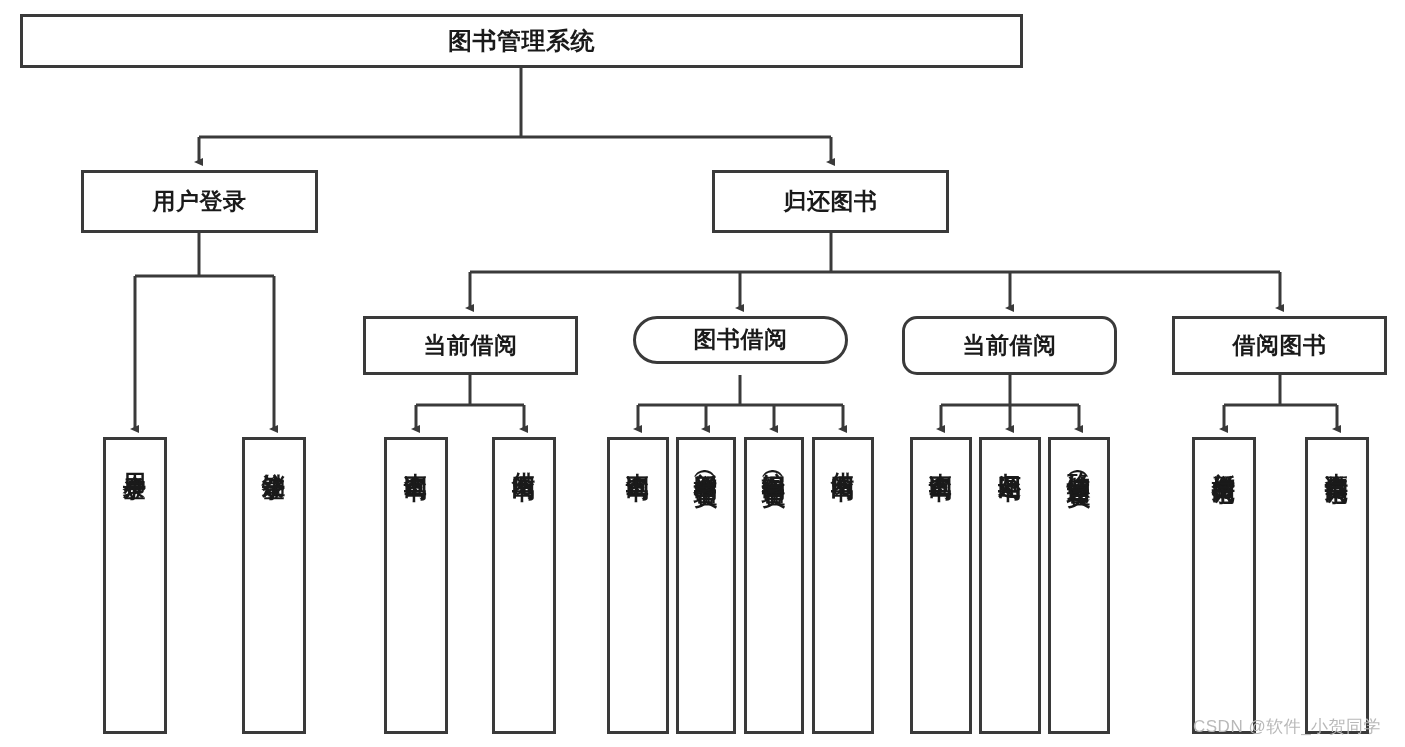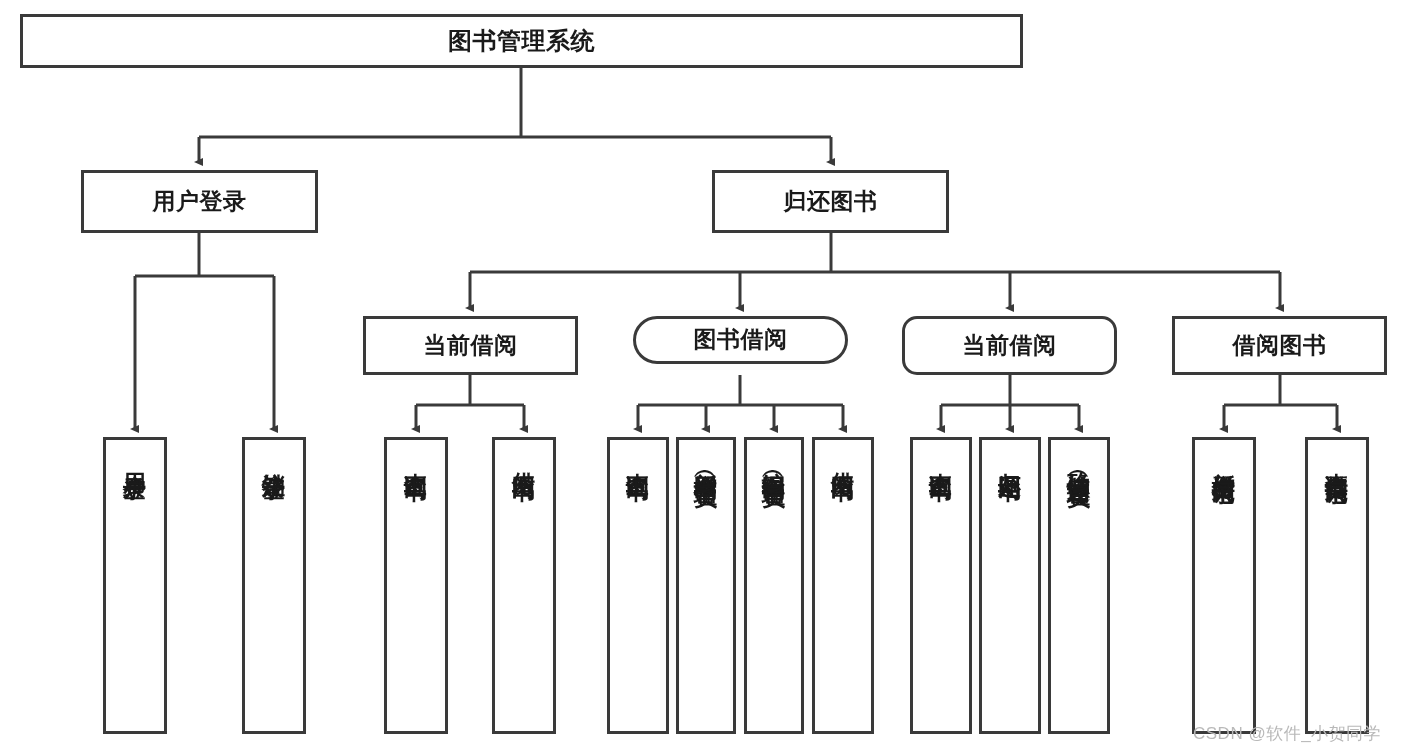--- a/index.html
+++ b/index.html
@@ -184,15 +184,15 @@
     <span class="label">确认归还（管理员）</span>
   </div>
 
   <div class="node vertical" style="left:1192px; top:437px; width:64px; height:297px;">
     <span class="label">新增借阅记录</span>
   </div>
   <div class="node vertical" style="left:1305px; top:437px; width:64px; height:297px;">
     <span class="label">查询借阅记录</span>
   </div>
 
-  <div class="watermark" style="left:1193px; top:715px;margin-top:7px;">CSDN @软件_小贺同学</div>
+  <div class="watermark" style="left:1193px; top:715px;">CSDN @软件_小贺同学</div>
 
 </div>
 
 </body></html>

